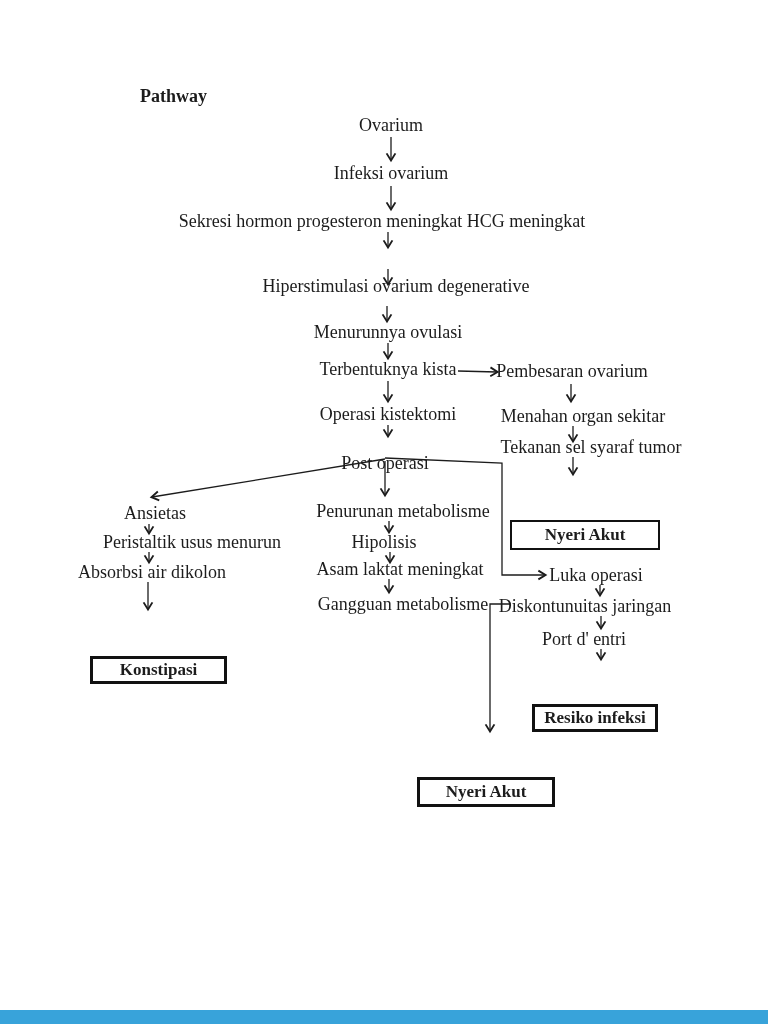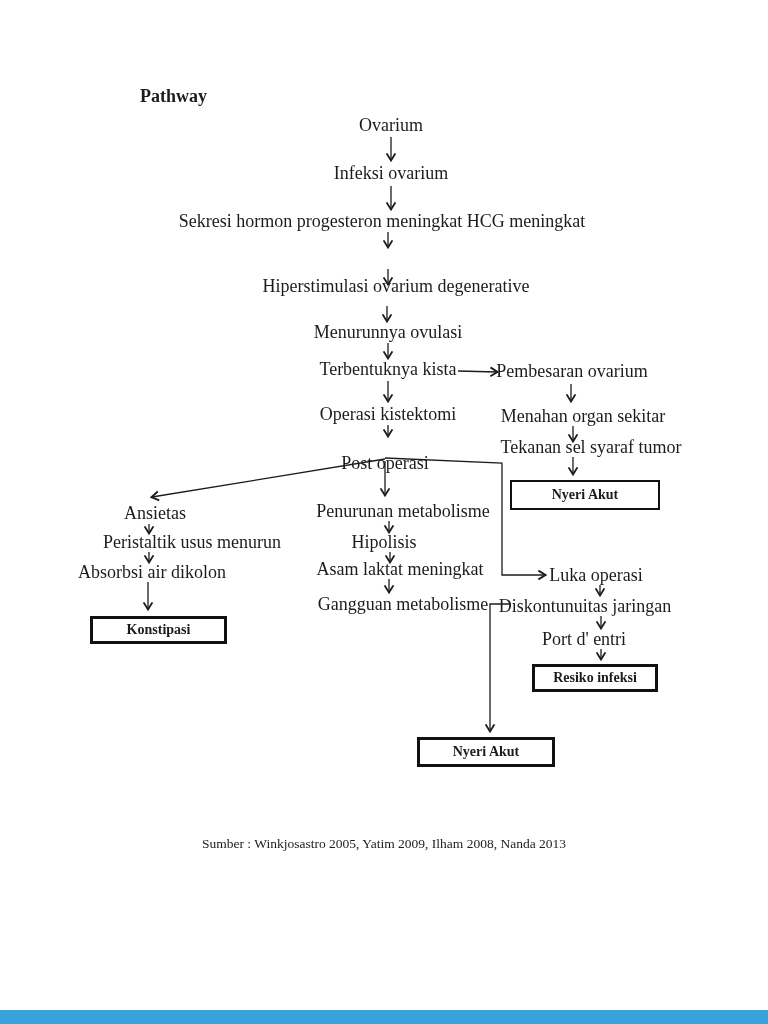--- a/index.html
+++ b/index.html
@@ -27,24 +27,25 @@
     white-space:nowrap;
     transform:translateX(-50%);
     z-index:2;
     text-align:right;
   }
   .node.left-anchor{transform:none;}
   .title{font-weight:bold;}
   .outcome-box{
     position:absolute;
     display:flex;align-items:center;justify-content:center;
-    font-size:14px;font-weight:bold;white-space:nowrap;
+    font-size:17px;font-weight:bold;white-space:nowrap;
     background:#ffffff;
     z-index:2;
     box-sizing:border-box;
+    margin-top:40px;
   }
   .border-2{border:2px solid #111;}
   .border-3{border:3px solid #111;}
   .footer-note{
     position:absolute;
     font-size:13.5px;white-space:nowrap;
     transform:translateX(-50%);
     z-index:2;
   }
   .bottom-bar{
@@ -116,17 +117,16 @@
   <div class="node" style="left:596px;top:568px;">Luka operasi</div>
   <div class="node" style="left:403px;top:597px;">Gangguan metabolisme</div>
   <div class="node" style="left:585px;top:599px;">Diskontunuitas jaringan</div>
   <div class="node" style="left:584px;top:632px;">Port d' entri</div>
 
   <div class="outcome-box border-2" style="left:510px;top:480px;width:150px;height:30px;">Nyeri Akut</div>
   <div class="outcome-box border-3" style="left:90px;top:616px;width:137px;height:28px;">Konstipasi</div>
   <div class="outcome-box border-3" style="left:532px;top:664px;width:126px;height:28px;">Resiko infeksi</div>
   <div class="outcome-box border-3" style="left:417px;top:737px;width:138px;height:30px;">Nyeri Akut</div>
 
-  <div class="footer-note" style="left:384px;top:836px;">Sumber : Winkjosastro 2005, Yatim 2009, Ilham 2008, Nanda 2013</div>
 
   <div class="bottom-bar"></div>
 
 </div>
 
 </body></html>

